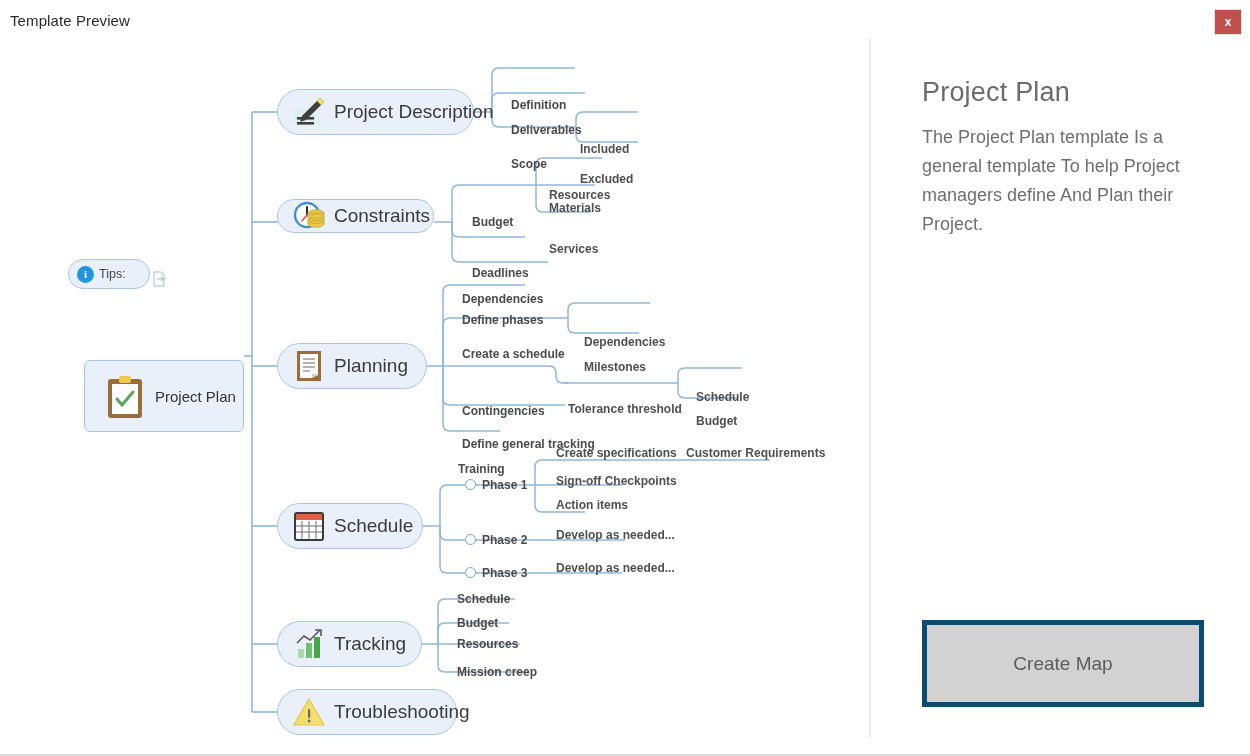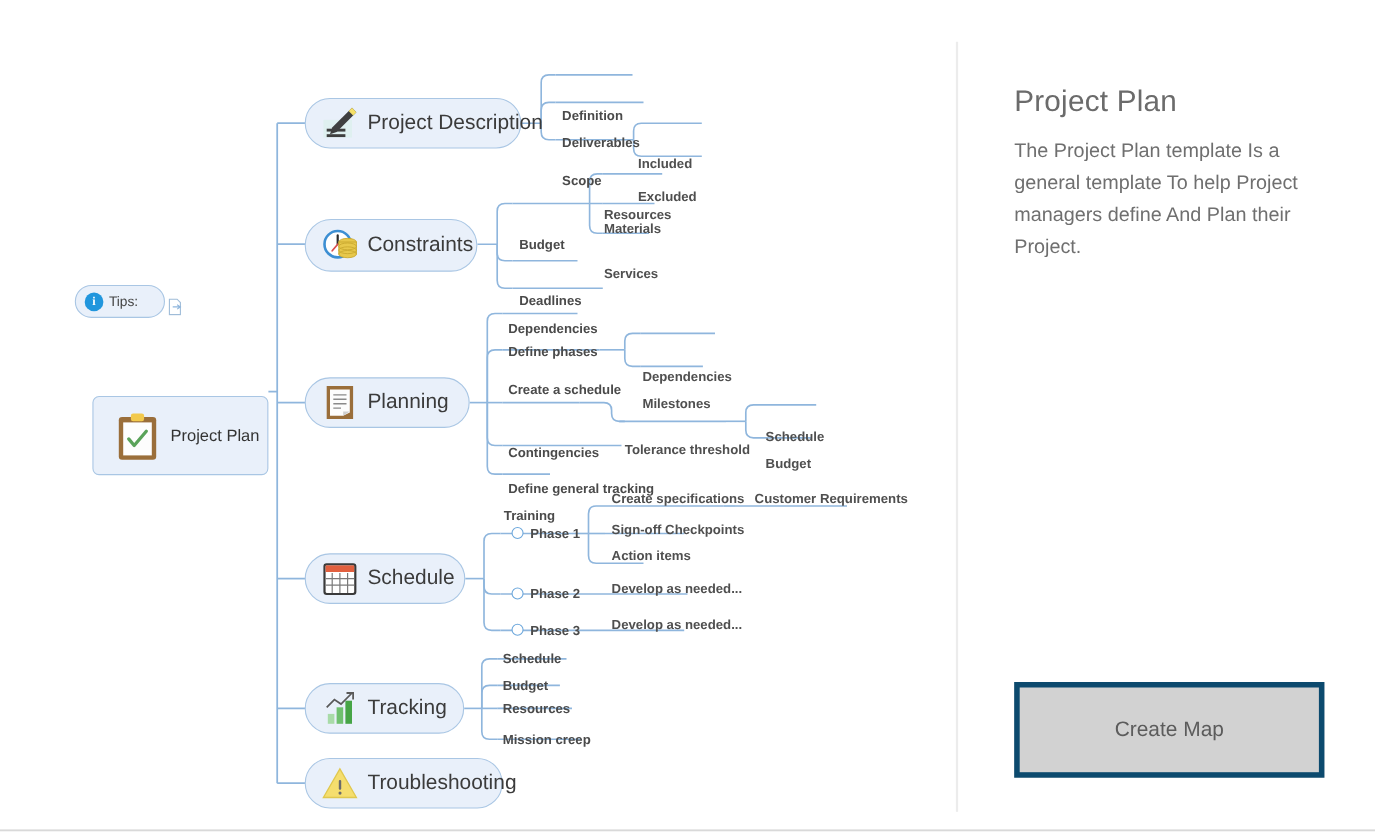--- a/index.html
+++ b/index.html
@@ -153,20 +153,26 @@
     border-radius: 50%;
     background: #ffffff;
     cursor: pointer;
   }
 </style>
 </head>
 <body>
 
 <div id="app">
 
+  <div id="titlebar">
+    <div id="title-text">Template Preview</div>
+    <div id="close-btn">
+      <span>x</span>
+    </div>
+  </div>
 
   <div id="divider"></div>
 
   <div id="canvas">
 
     <svg id="links" viewBox="0 0 869 714">
       <g fill="none" stroke="#8fb6dd" stroke-width="1.6">
 
         <path d="M244,316 L252,316"></path>
 
@@ -330,21 +336,21 @@
         </svg>
       </span>
       <span class="pill-label">Project Description</span>
     </div>
     <div class="leaf" style="left:511px; top:58px;">Definition</div>
     <div class="leaf" style="left:511px; top:83px;">Deliverables</div>
     <div class="leaf" style="left:511px; top:117px;">Scope</div>
     <div class="leaf sub" style="left:580px; top:102px;">Included</div>
     <div class="leaf sub" style="left:580px; top:132px;">Excluded</div>
 
-    <div class="pill" style="left:277px; top:159px; width:157px; height:48px;">
+    <div class="pill" style="left:277px; top:159px; width:157px; height:34px;">
       <span class="nicon">
         <svg viewBox="0 0 34 34" width="34" height="34">
           <circle cx="15" cy="16" r="12" fill="#ffffff" stroke="#3d8fd3" stroke-width="2.4"></circle>
           <path d="M15,16 L15,8" stroke="#2b2b2b" stroke-width="2" stroke-linecap="round"></path>
           <path d="M15,16 L10,22" stroke="#d94f4f" stroke-width="1.6" stroke-linecap="round"></path>
           <g fill="#e7c84b" stroke="#c9a82f" stroke-width=".8">
             <ellipse cx="24" cy="14" rx="8" ry="3.3"></ellipse>
             <rect x="16" y="14" width="16" height="11"></rect>
             <ellipse cx="24" cy="25" rx="8" ry="3.3"></ellipse>
             <ellipse cx="24" cy="18" rx="8" ry="3.1" fill="none"></ellipse>

